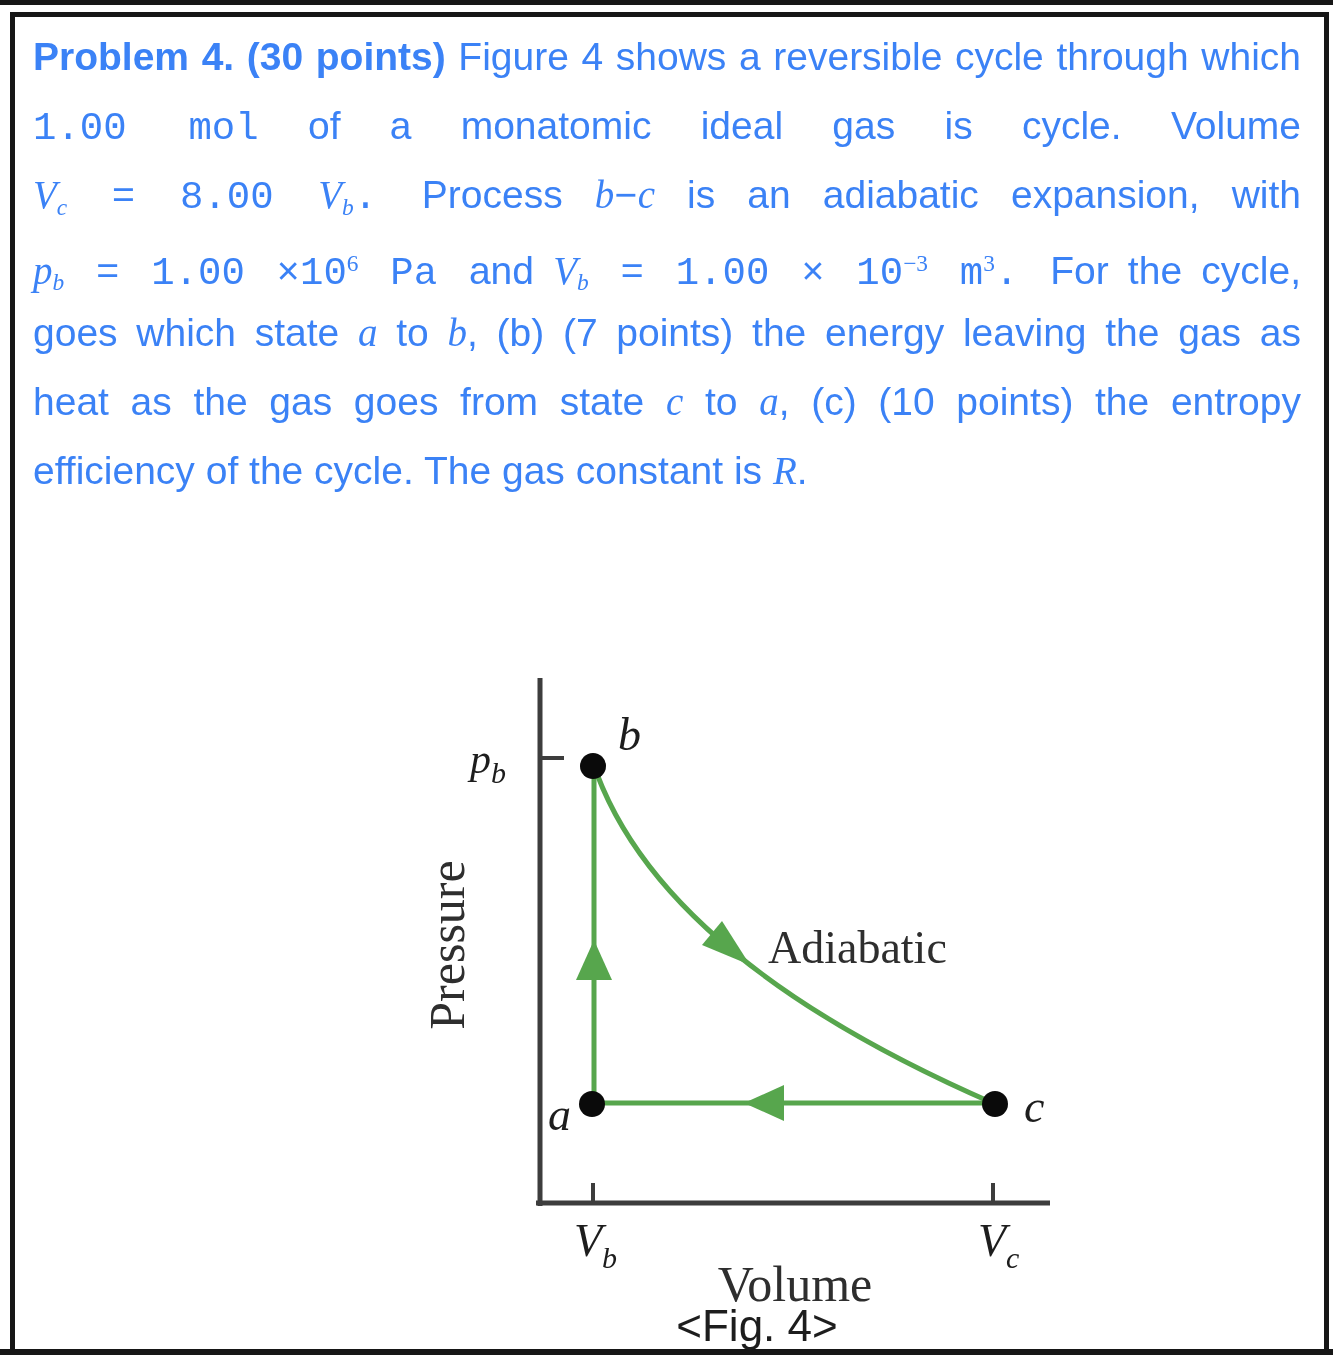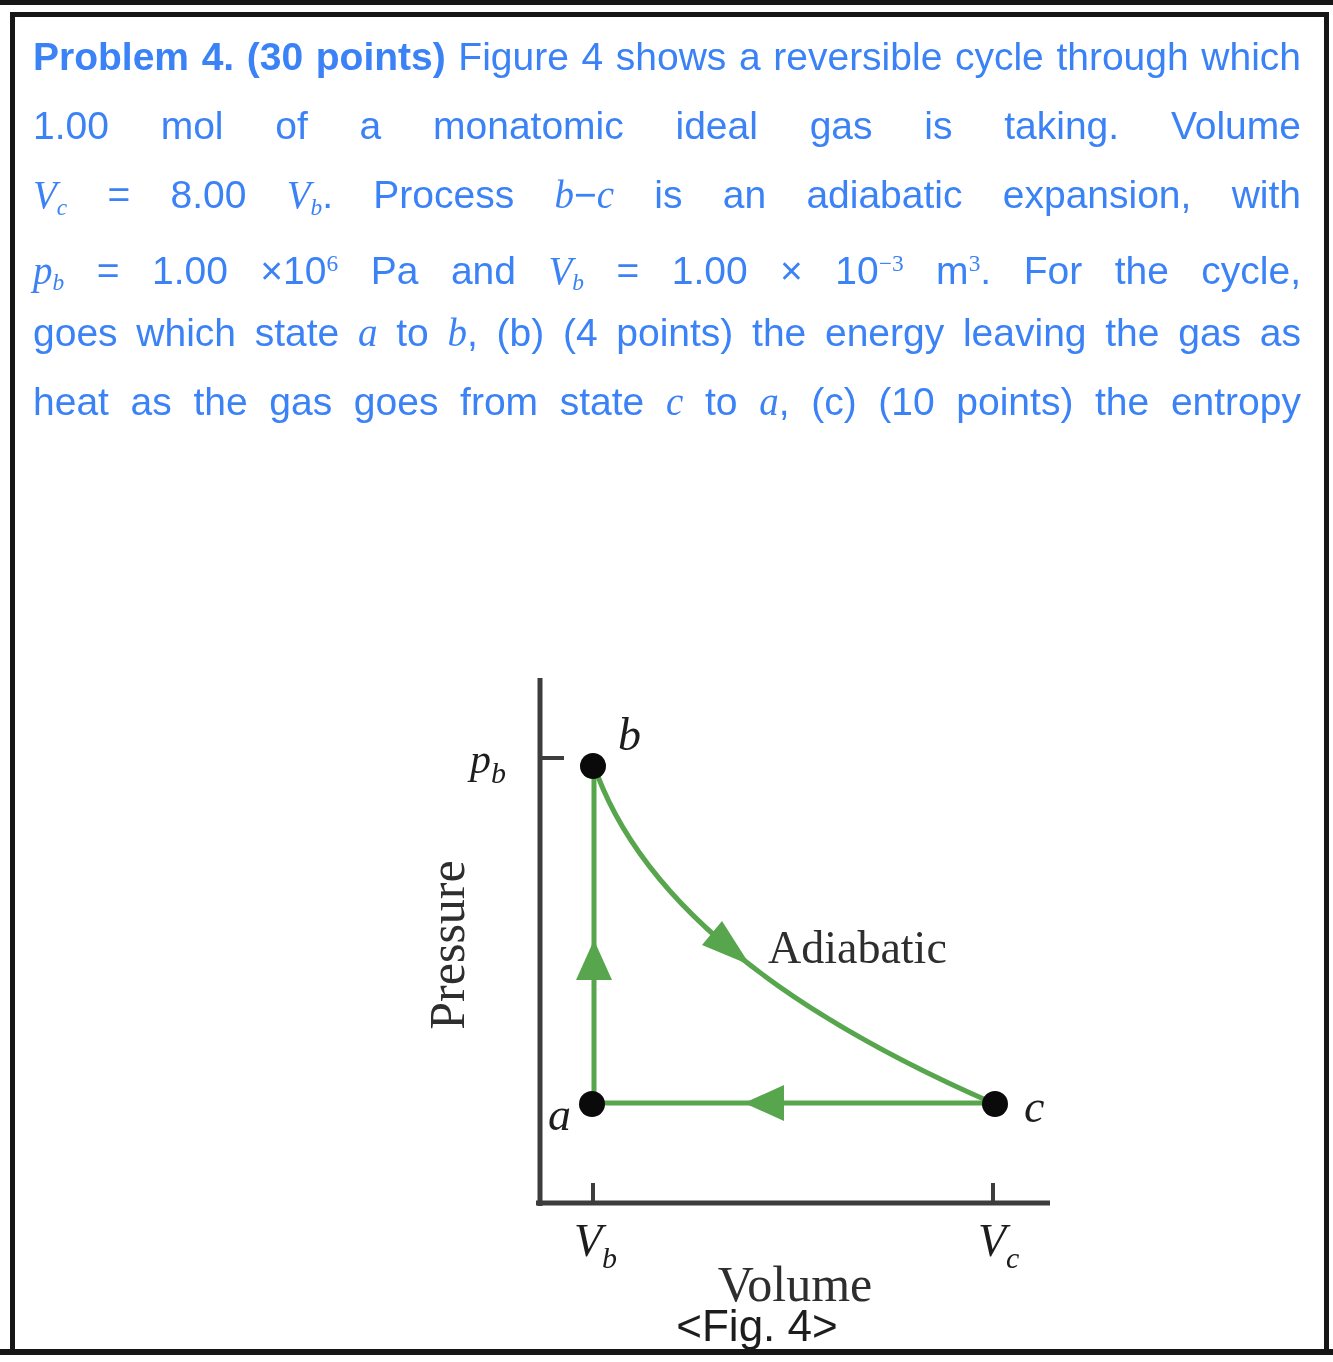--- a/index.html
+++ b/index.html
@@ -19,21 +19,21 @@
     color:#3b82f6;
   }
   .pline{
     display:block;height:69px;
     text-align:justify;text-align-last:justify;
     white-space:normal;
   }
   .pline.last{text-align:left;text-align-last:left;}
   .seg-sans{font-family:"Liberation Sans",sans-serif;}
   .seg-bold{font-family:"Liberation Sans",sans-serif;font-weight:bold;}
-  .seg-rm{font-family:Liberation Sans, sans-serif;}
+  .seg-rm{font-family:Liberation Mono, monospace;}
   .seg-it{font-family:"Liberation Serif",serif;font-style:italic;}
   .seg-subit{font-family:"Liberation Serif",serif;font-style:italic;font-size:0.6em;vertical-align:-0.28em;}
   .seg-suprm{font-family:"Liberation Serif",serif;font-size:0.6em;vertical-align:0.55em;}
   
   .fig-serif{font-family:"Liberation Serif",serif;fill:#2e2e2e;}
   .fig-math{font-family:"Liberation Serif",serif;font-style:italic;fill:#1d1d1d;}
   .fig-sub{font-size:30px;}
   .fig-caption{font-family:"Liberation Sans",sans-serif;fill:#1d1d1d;}
 </style>
 </head>
@@ -42,25 +42,26 @@
 <div id="sheet">
 
   <div class="border-strip" style="left:0;top:0;width:1333px;height:5px;"></div>
   <div class="border-strip" style="left:10px;top:12px;width:1319px;height:5px;"></div>
   <div class="border-strip" style="left:10px;top:12px;width:5px;height:1337px;"></div>
   <div class="border-strip" style="left:1324px;top:12px;width:5px;height:1337px;"></div>
   <div class="border-strip" style="left:0;top:1349px;width:1333px;height:6px;"></div>
 
   <div id="problem-text">
     <div class="pline"><span class="seg-bold">Problem 4. (30 points)</span><span class="seg-sans"> Figure 4 shows a reversible cycle through which</span></div>
-    <div class="pline"><span class="seg-rm">1.00 mol</span><span class="seg-sans"> of a monatomic ideal gas is taking. Volume</span></div>
+    <div class="pline"><span class="seg-rm">1.00 mol</span><span class="seg-sans"> of a monatomic ideal gas is cycle. Volume</span></div>
     <div class="pline"><span class="seg-it">V</span><span class="seg-subit">c</span><span class="seg-rm"> = 8.00 </span><span class="seg-it">V</span><span class="seg-subit">b</span><span class="seg-rm">. </span><span class="seg-sans">Process </span><span class="seg-it">b</span><span class="seg-rm">−</span><span class="seg-it">c</span><span class="seg-sans"> is an adiabatic expansion, with</span></div>
     <div class="pline"><span class="seg-it">p</span><span class="seg-subit">b</span><span class="seg-rm"> = 1.00 ×10</span><span class="seg-suprm">6</span><span class="seg-rm"> Pa </span><span class="seg-sans">and </span><span class="seg-it">V</span><span class="seg-subit">b</span><span class="seg-rm"> = 1.00 × 10</span><span class="seg-suprm">−3</span><span class="seg-rm"> m</span><span class="seg-suprm">3</span><span class="seg-rm">. </span><span class="seg-sans">For the cycle,</span></div>
-    <div class="pline"><span class="seg-sans">goes which state </span><span class="seg-it">a</span><span class="seg-sans"> to </span><span class="seg-it">b</span><span class="seg-sans">, (b) (4 points) the energy leaving the gas as</span></div>
+    <div class="pline"><span class="seg-sans">goes which state </span><span class="seg-it">a</span><span class="seg-sans"> to </span><span class="seg-it">b</span><span class="seg-sans">, (b) (7 points) the energy leaving the gas as</span></div>
     <div class="pline"><span class="seg-sans">heat as the gas goes from state </span><span class="seg-it">c</span><span class="seg-sans"> to </span><span class="seg-it">a</span><span class="seg-sans">, (c) (10 points) the entropy</span></div>
+    <div class="pline last"><span class="seg-sans">efficiency of the cycle. The gas constant is </span><span class="seg-it">R</span><span class="seg-sans">.</span></div>
   </div>
 
   <svg width="1333" height="1362" viewBox="0 0 1333 1362" style="position:absolute;left:0;top:0;">
 
     <line x1="540" y1="678" x2="540" y2="1206" stroke="#3d3d3d" stroke-width="5"></line>
     <line x1="536" y1="1203" x2="1050" y2="1203" stroke="#3d3d3d" stroke-width="5"></line>
 
     <line x1="541" y1="758" x2="564" y2="758" stroke="#3d3d3d" stroke-width="4"></line>
     <line x1="593" y1="1183" x2="593" y2="1203" stroke="#3d3d3d" stroke-width="4"></line>
     <line x1="993" y1="1183" x2="993" y2="1203" stroke="#3d3d3d" stroke-width="4"></line>

